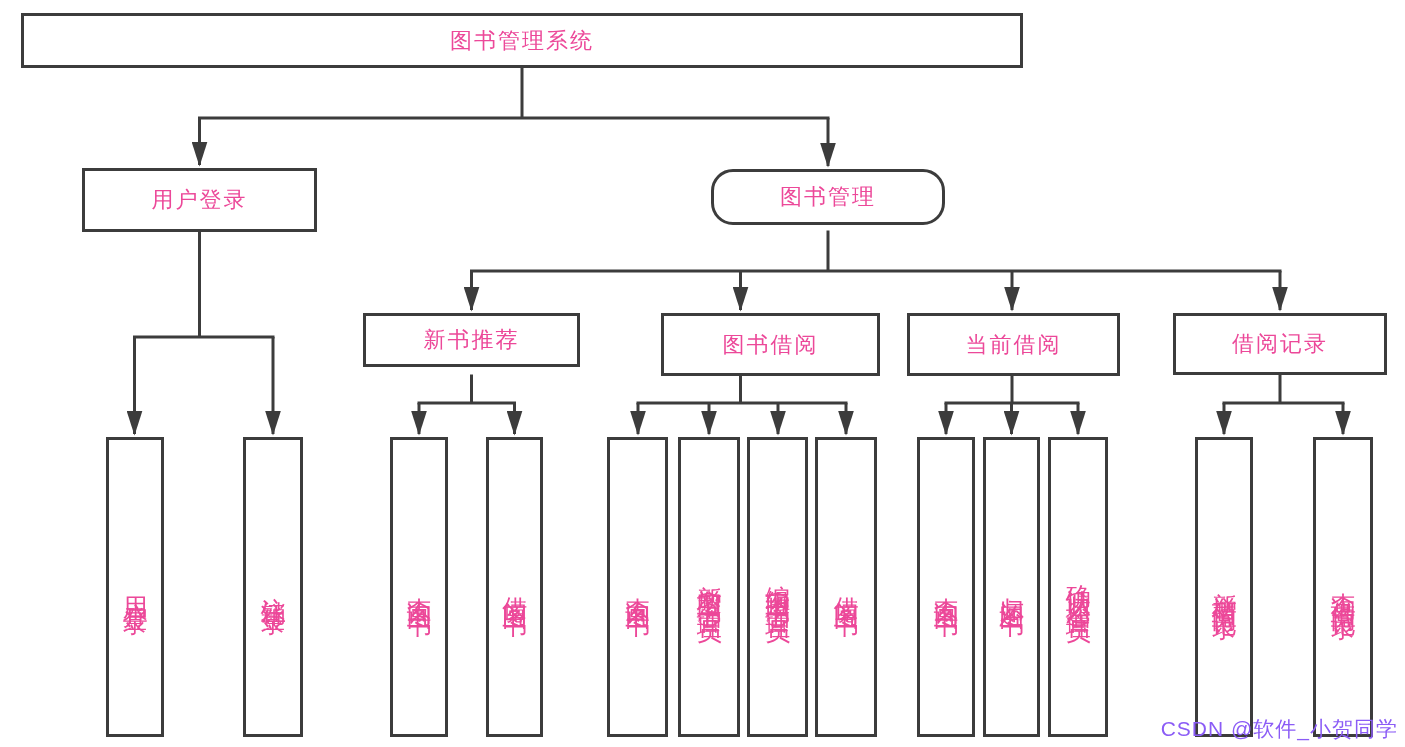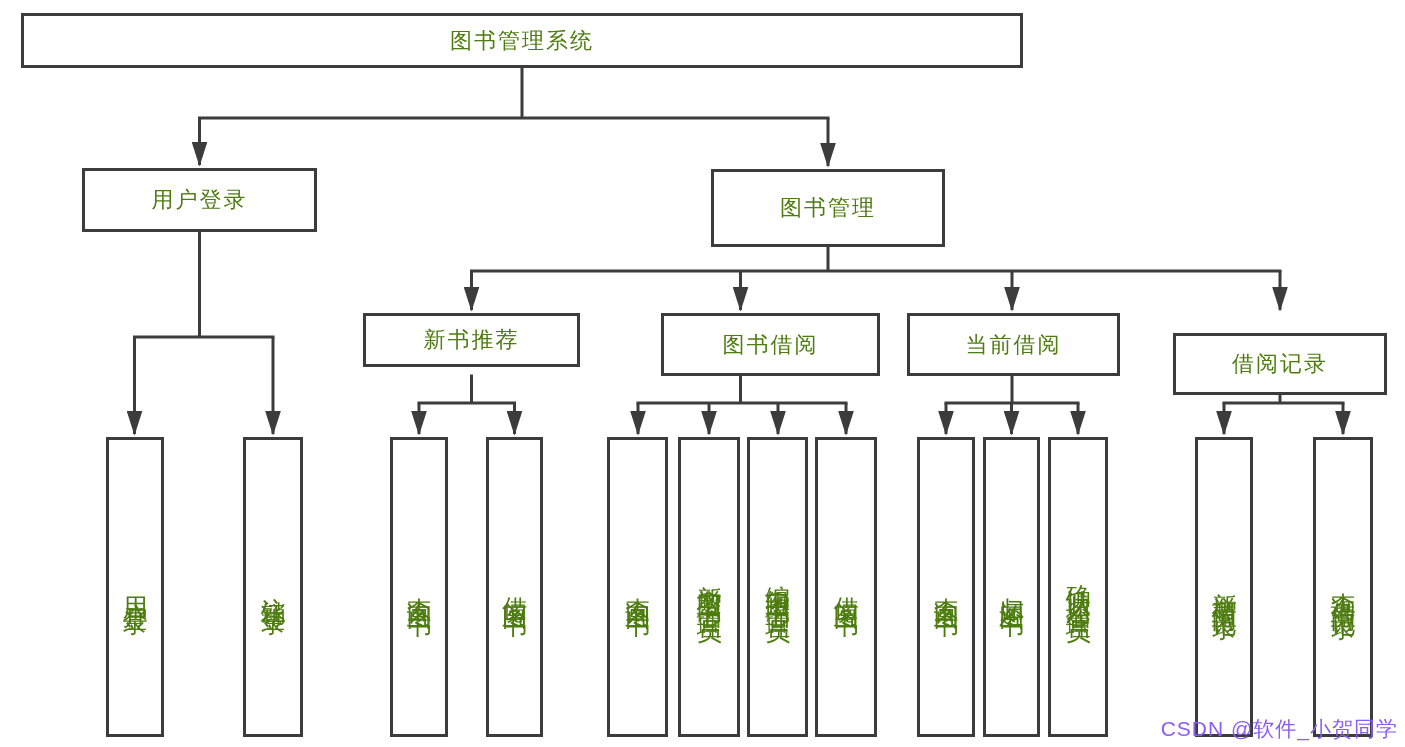--- a/index.html
+++ b/index.html
@@ -24,43 +24,43 @@
     pointer-events: none;
   }
   .node {
     position: absolute;
     box-sizing: border-box;
     background: #ffffff;
     border: 3px solid #3c3c3c;
     display: flex;
     align-items: center;
     justify-content: center;
-    color: #4d7c0f;
+    color: #ec4899;
   }
   .node .lbl {
     font-size: 22px;
     letter-spacing: 2px;
     white-space: nowrap;
   }
   .leaf .lbl {
     writing-mode: vertical-rl;
     text-orientation: mixed;
     font-size: 25px;
     letter-spacing: 5px;
     line-height: 1.1;
     white-space: normal;
   }
   
   .n-root          { left: 21px;   top: 13px;  width: 1002px; height: 55px; }
   .n-user-login    { left: 82px;   top: 168px; width: 235px;  height: 64px; }
-  .n-book-mgmt     { left: 711px;  top: 169px; width: 234px;  height: 78px; }
+  .n-book-mgmt     { left: 711px;  top: 169px; width: 234px;  height: 56px; border-radius: 22px; }
   .n-new-book      { left: 363px;  top: 313px; width: 217px;  height: 54px; }
   .n-book-borrow   { left: 661px;  top: 313px; width: 219px;  height: 63px; }
   .n-cur-borrow    { left: 907px;  top: 313px; width: 213px;  height: 63px; }
-  .n-borrow-rec    { left: 1173px; top: 313px; width: 214px;  height: 62px; margin-top: 20px; }
+  .n-borrow-rec    { left: 1173px; top: 313px; width: 214px;  height: 62px; }
   .n-ul-0 { left: 106px;  top: 437px; width: 58px; height: 300px; }
   .n-ul-1 { left: 243px;  top: 437px; width: 60px; height: 300px; }
   .n-nb-0 { left: 390px;  top: 437px; width: 58px; height: 300px; }
   .n-nb-1 { left: 486px;  top: 437px; width: 57px; height: 300px; }
   .n-bb-0 { left: 607px;  top: 437px; width: 61px; height: 300px; }
   .n-bb-1 { left: 678px;  top: 437px; width: 62px; height: 300px; }
   .n-bb-2 { left: 747px;  top: 437px; width: 61px; height: 300px; }
   .n-bb-3 { left: 815px;  top: 437px; width: 62px; height: 300px; }
   .n-cb-0 { left: 917px;  top: 437px; width: 58px; height: 300px; }
   .n-cb-1 { left: 983px;  top: 437px; width: 57px; height: 300px; }

